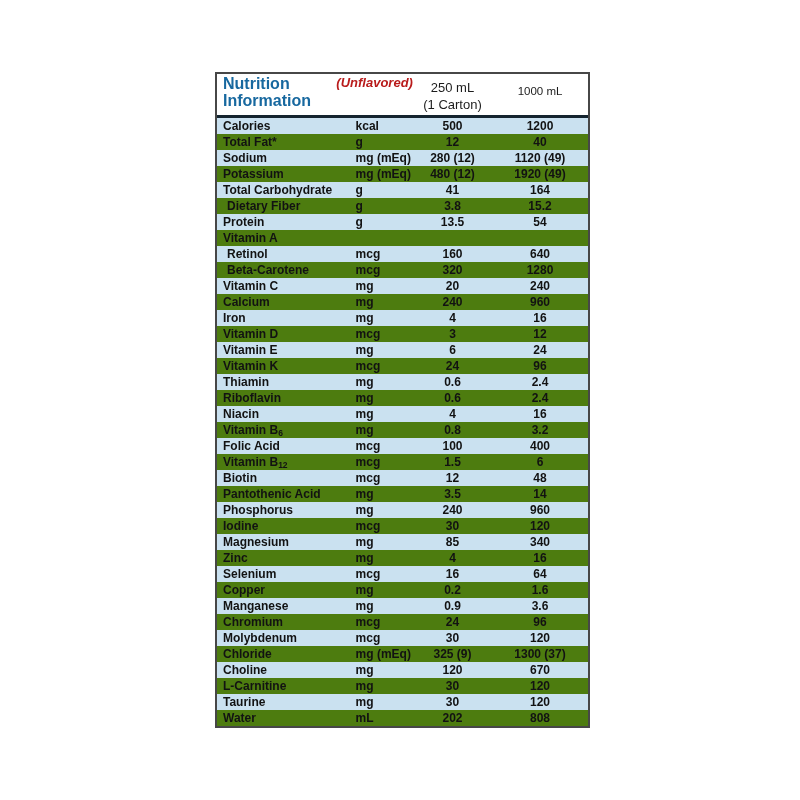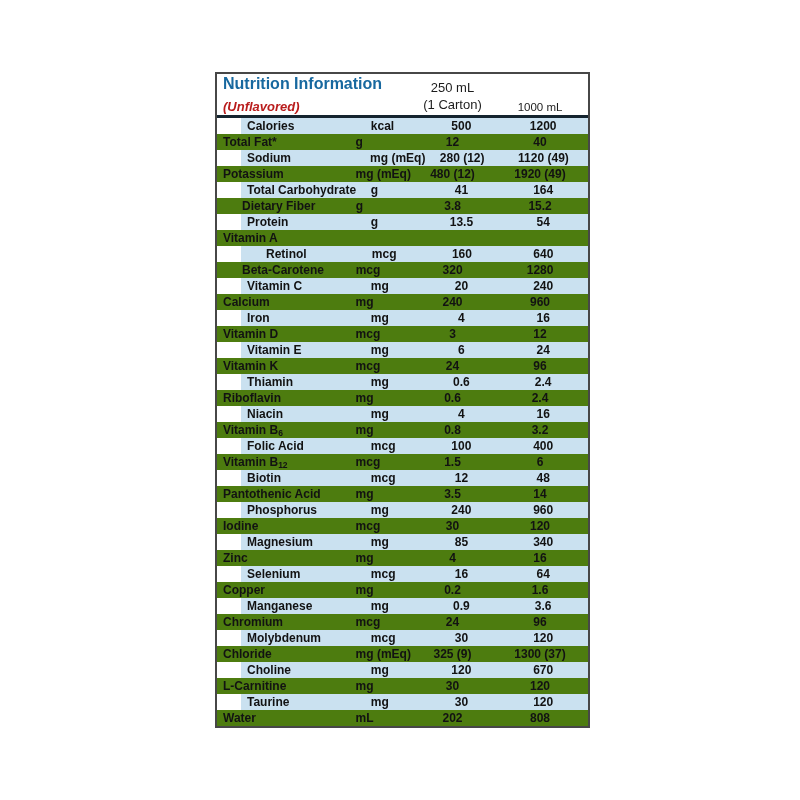--- a/index.html
+++ b/index.html
@@ -14,36 +14,36 @@
   }
   
   .thead {
     display:flex; align-items:flex-end; height:38px;
     padding:2px 0 1px 0;
     border-bottom:3px solid #14242f;
     background:#ffffff;
   }
   .h-title {
     width:198px; box-sizing:border-box; padding-left:6px;
-    align-self:stretch; display:flex; flex-direction:column; justify-content:space-between;
+    align-self:stretch; display:flex; flex-direction:row; justify-content:space-between;
   }
   .title   { font-size:16px; font-weight:bold; line-height:1.05; letter-spacing:0; }
   .subtitle{ font-size:13px; font-weight:bold; font-style:italic; line-height:1.05; }
   .h-col250 { width:80px; text-align:center; font-size:13px; color:#1c1c1c; line-height:1.3; }
-  .h-col1000{ width:97px; text-align:center; font-size:11.5px; color:#1c1c1c; padding-bottom:1px; }
+  .h-col1000{ width:97px; text-align:center; font-size:11.5px; color:#1c1c1c; padding-bottom:17px; }
   
   .rows { display:block; }
   .row {
     display:flex; align-items:center; height:16px;
     font-size:12px; font-weight:bold; color:#121212;
     background:#4d7c0f;
   }
-  .row.alt { background:var(--row-alt, #cae1f0);margin-left:24px; }
+  .row.alt { background:var(--row-alt, #cae1f0); }
   .c-name { width:140px; box-sizing:border-box; padding-left:6px; white-space:nowrap; }
-  .c-name.indent { padding-left:25px; }
+  .c-name.indent { padding-left:10px; }
   .c-unit { width:58px; white-space:nowrap; }
   .c-250  { width:80px; text-align:center; white-space:nowrap; }
   .c-1000 { width:97px; text-align:center; white-space:nowrap; }
   sub { font-size:8.5px; line-height:0; vertical-align:-2px; }
 </style>
 </head>
 <body>
 
 <div class="table-wrap">
   <div class="thead">

